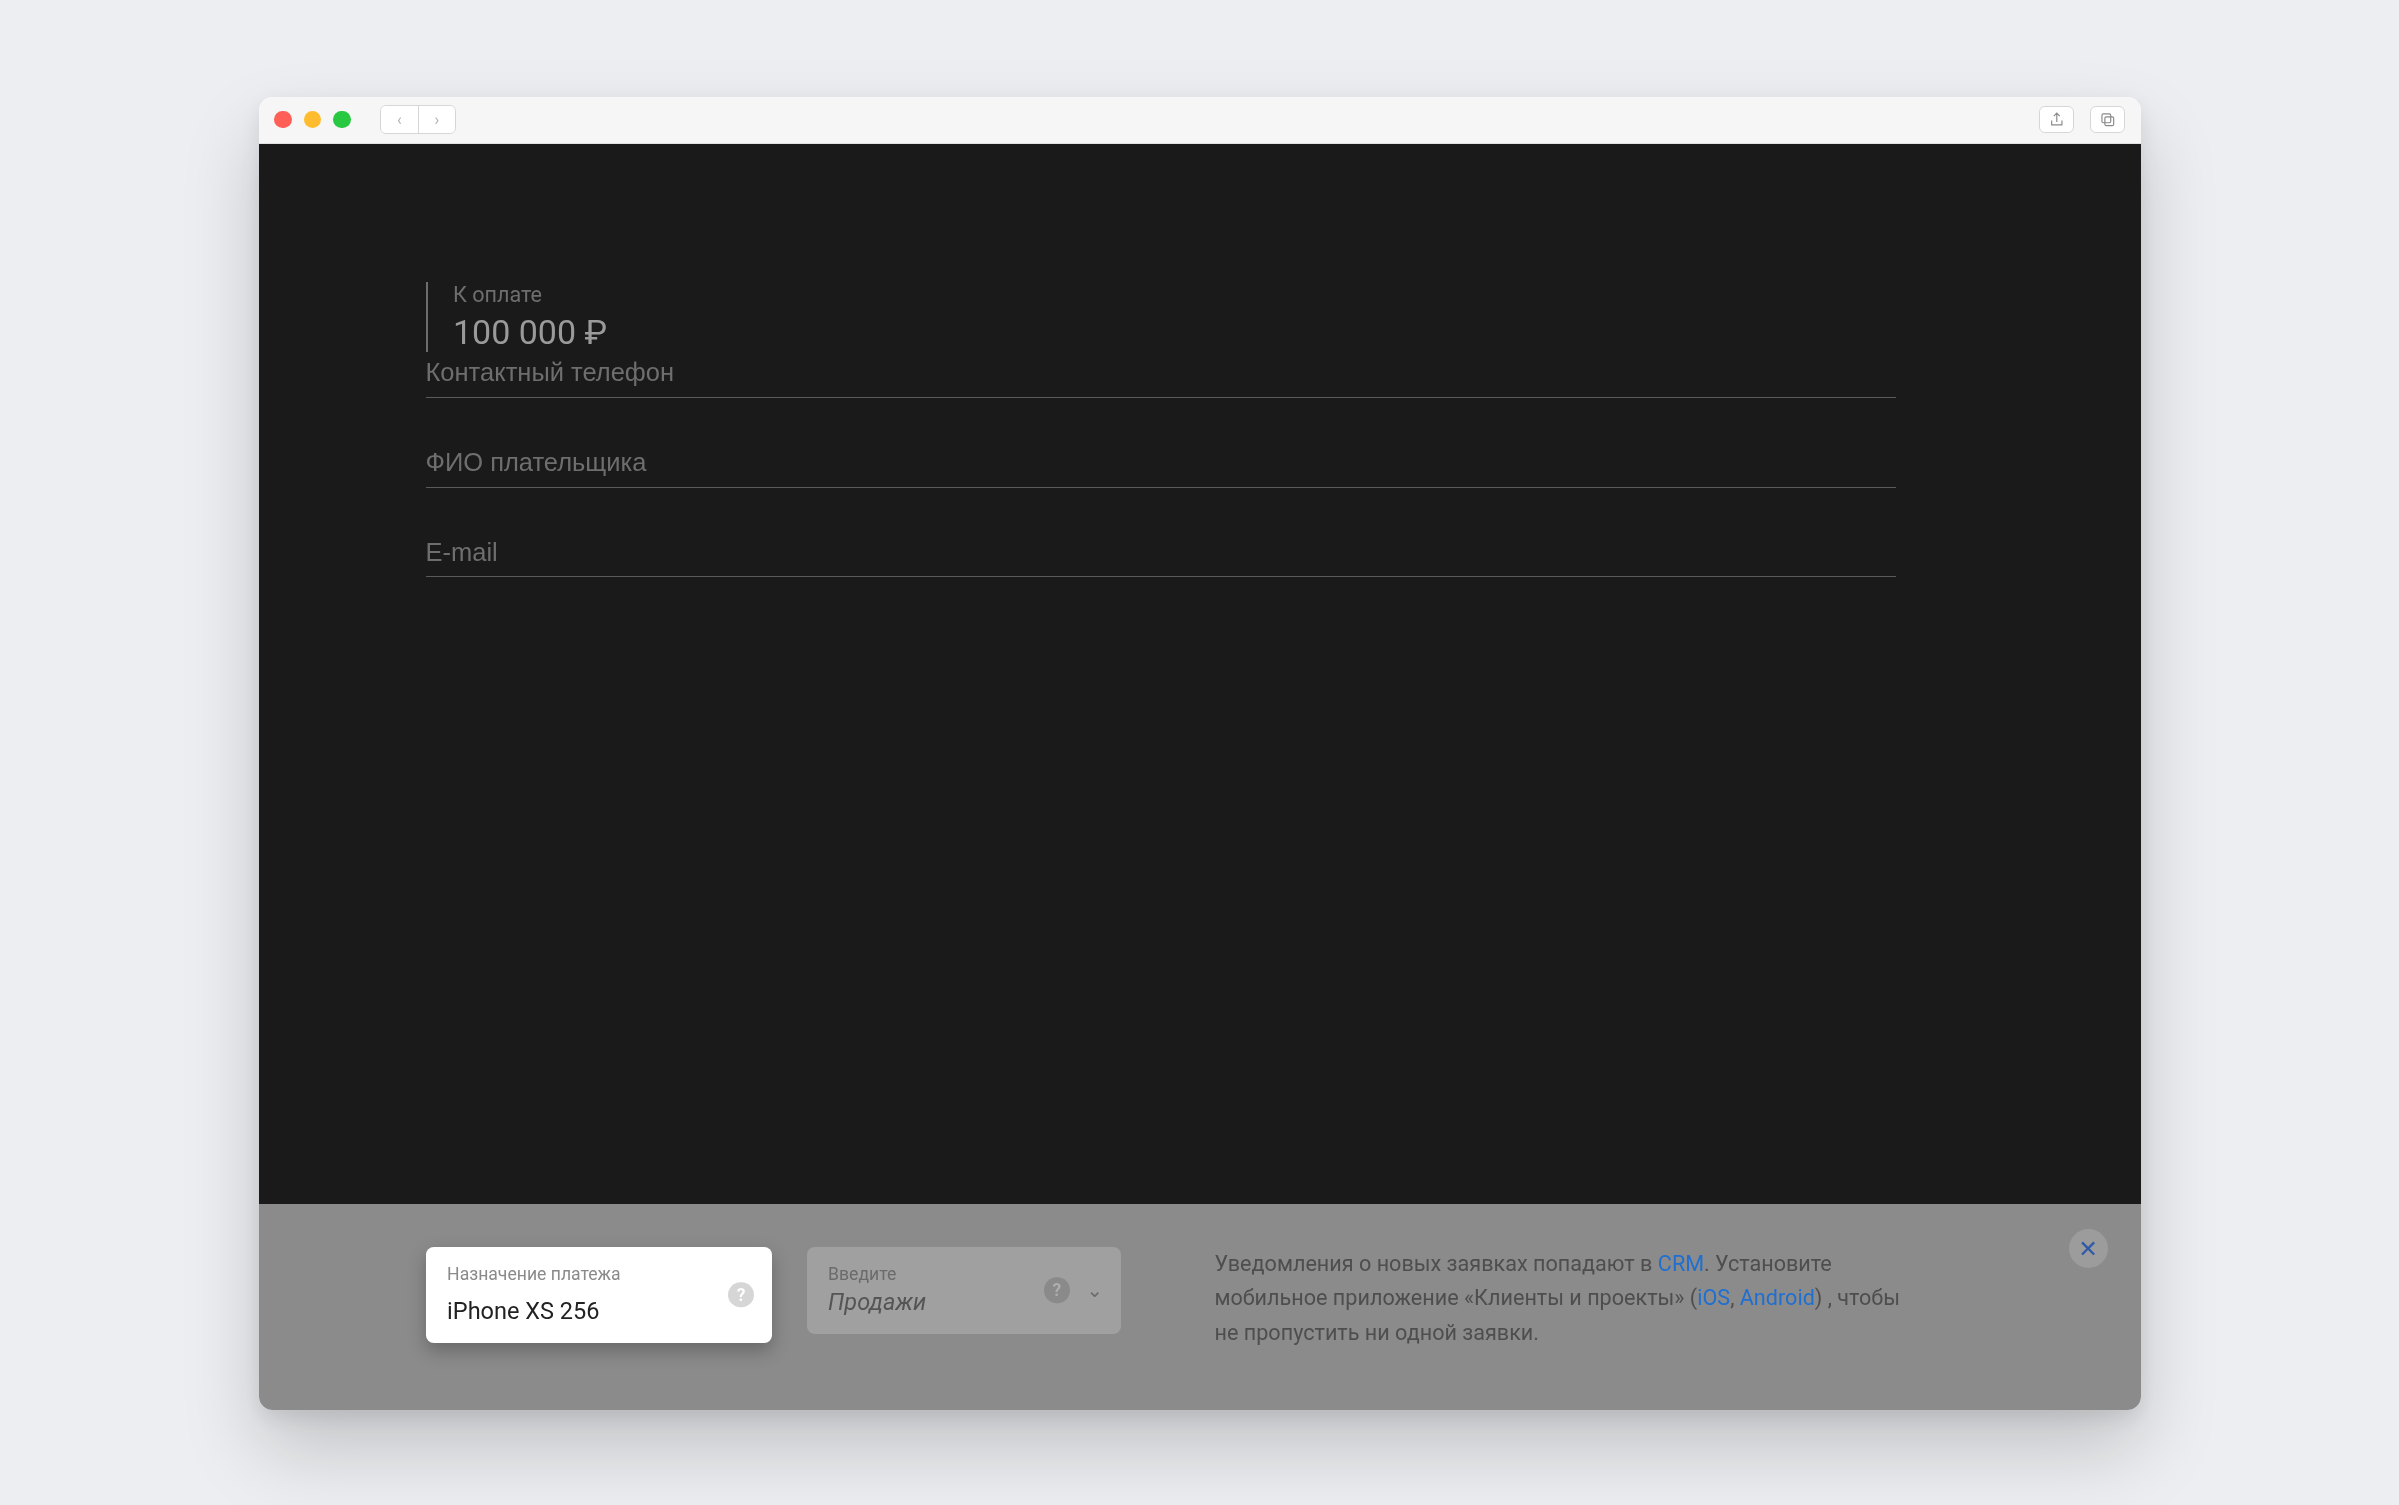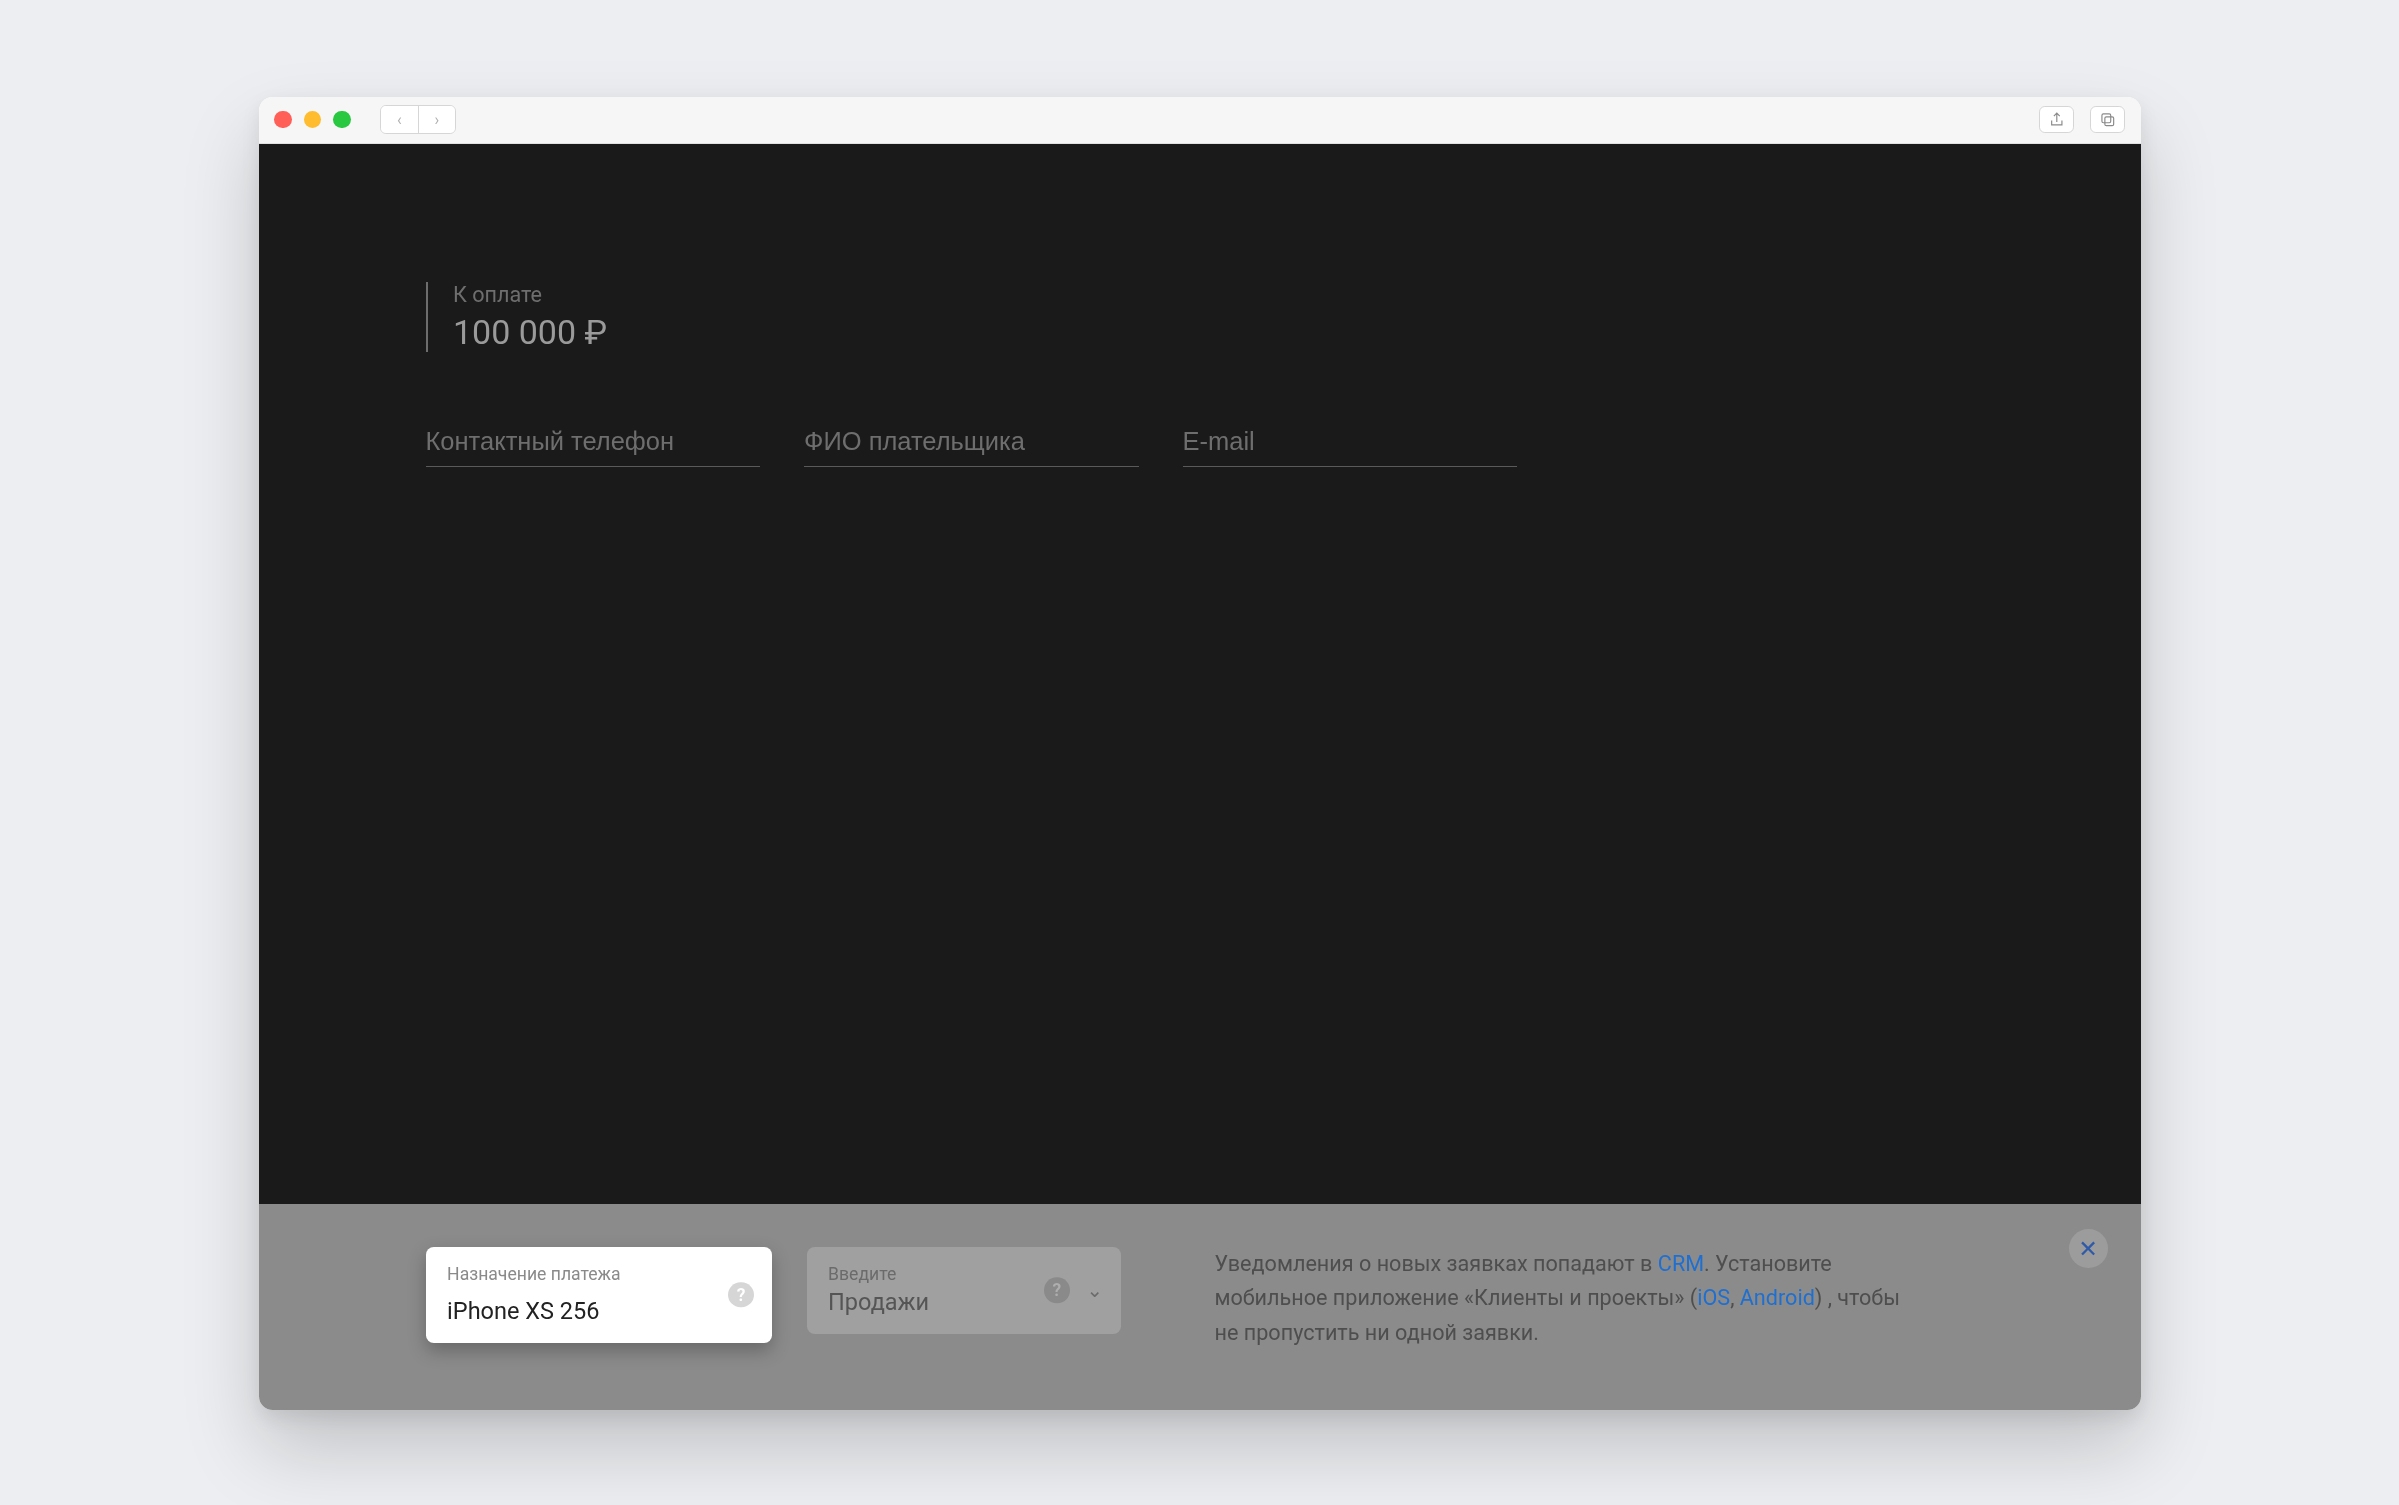--- a/index.html
+++ b/index.html
@@ -72,24 +72,23 @@
   .mir-wing { display:inline-block; width:0;height:0;border-left:17.6px solid #7d7d7d;border-top:8.8px solid transparent;border-bottom:8.8px solid transparent; margin-left:-2px; border-radius:2px;}
 
   .headline { font-size: 53px; color:#7e7e7e; font-weight: 400; margin-top: 55px; letter-spacing: -0.5px; }
 
   .amount-block { margin-top: 69px; border-left: 2.9px solid #6d6d6d; padding-left: 25.5px; }
   .amount-label { font-size: 21.6px; color:#6e6e6e; }
   .amount-value { font-size: 34px; color:#9a9a9a; margin-top: 5.9px; }
 
   .form-grid {
     display: grid;
-    grid-template-columns: 1fr 1fr 1fr 1fr;
+    grid-template-columns: 1fr;
     column-gap: 98px;
     row-gap: 55px;
-    margin-top: 69px;
     max-width: 1470px;
     gap: 44px;
   }
   .field {
     border: none; border-bottom: 1px solid #5a5a5a;
     background: transparent; color:#bdbdbd;
     font-size: 25.5px; padding: 5.9px 0 9.8px 0; width: 100%;
     outline: none;
   }
   .field::placeholder { color:#6e6e6e; }
@@ -123,21 +122,21 @@
   .card-input .help {
     position:absolute; right:17.6px; top:50%; transform:translateY(-50%);
     width:25.5px;height:25.5px;border-radius:50%; background:#d6d6d6; color:#fff;
     display:flex;align-items:center;justify-content:center; font-size:17.6px; font-weight:600;
   }
   .card-select {
     background: #a0a0a0; border-radius: 7.8px;
     padding: 17.6px 21.6px; width: 314px; position:relative; color:#555;
   }
   .card-select .lbl { font-size: 17.6px; color:#6b6b6b; }
-  .card-select .val { font-size: 23.5px; color:#555; margin-top:3.9px; }
+  .card-select .val { font-size: 23.5px; color:#555; margin-top:3.9px;font-style:italic; }
   .card-select .help {
     position:absolute; right:51px; top:50%; transform:translateY(-50%);
     width:25.5px;height:25.5px;border-radius:50%; background:#8a8a8a; color:#aeaeae;
     display:flex;align-items:center;justify-content:center; font-size:17.6px; font-weight:600;
   }
   .card-select .chev {
     position:absolute; right:17.6px; top:50%; transform:translateY(-50%);
     color:#6b6b6b; font-size:19.6px;
   }
   .notice {

